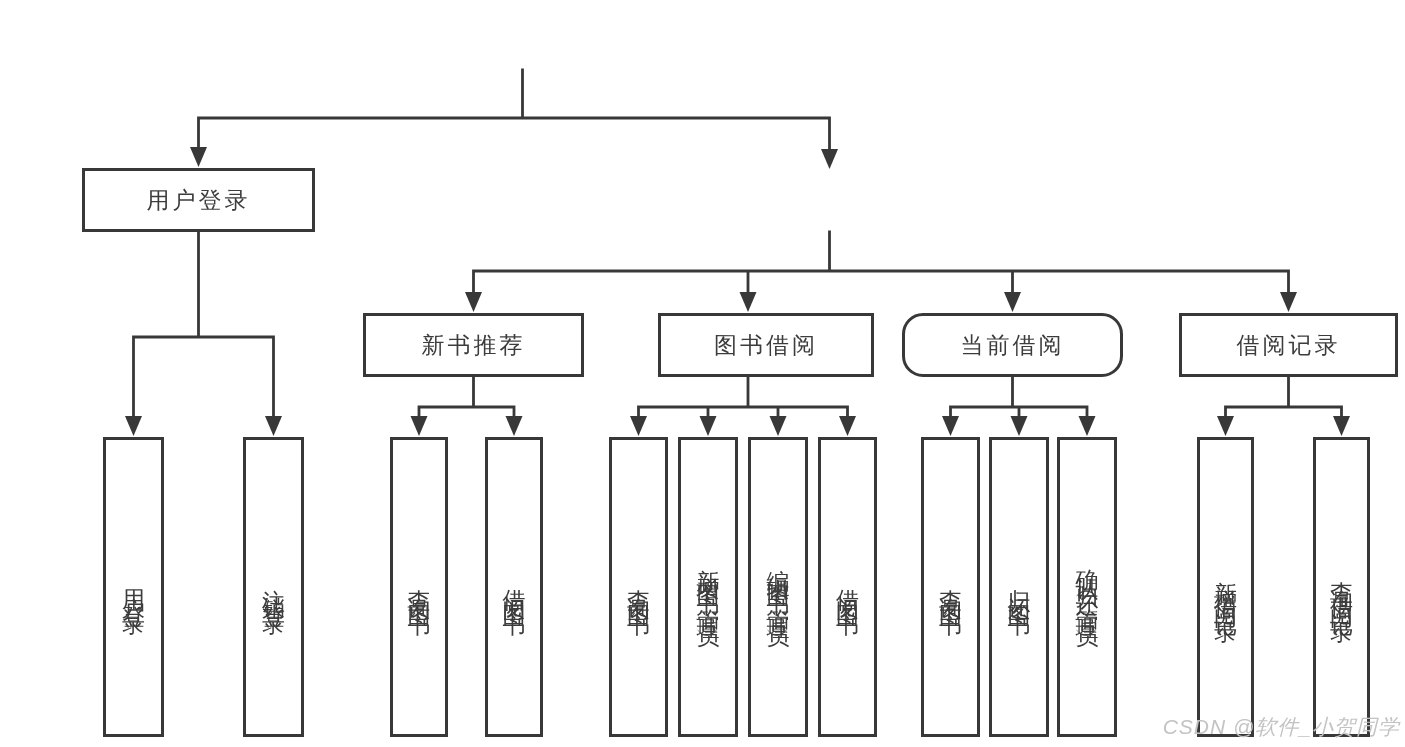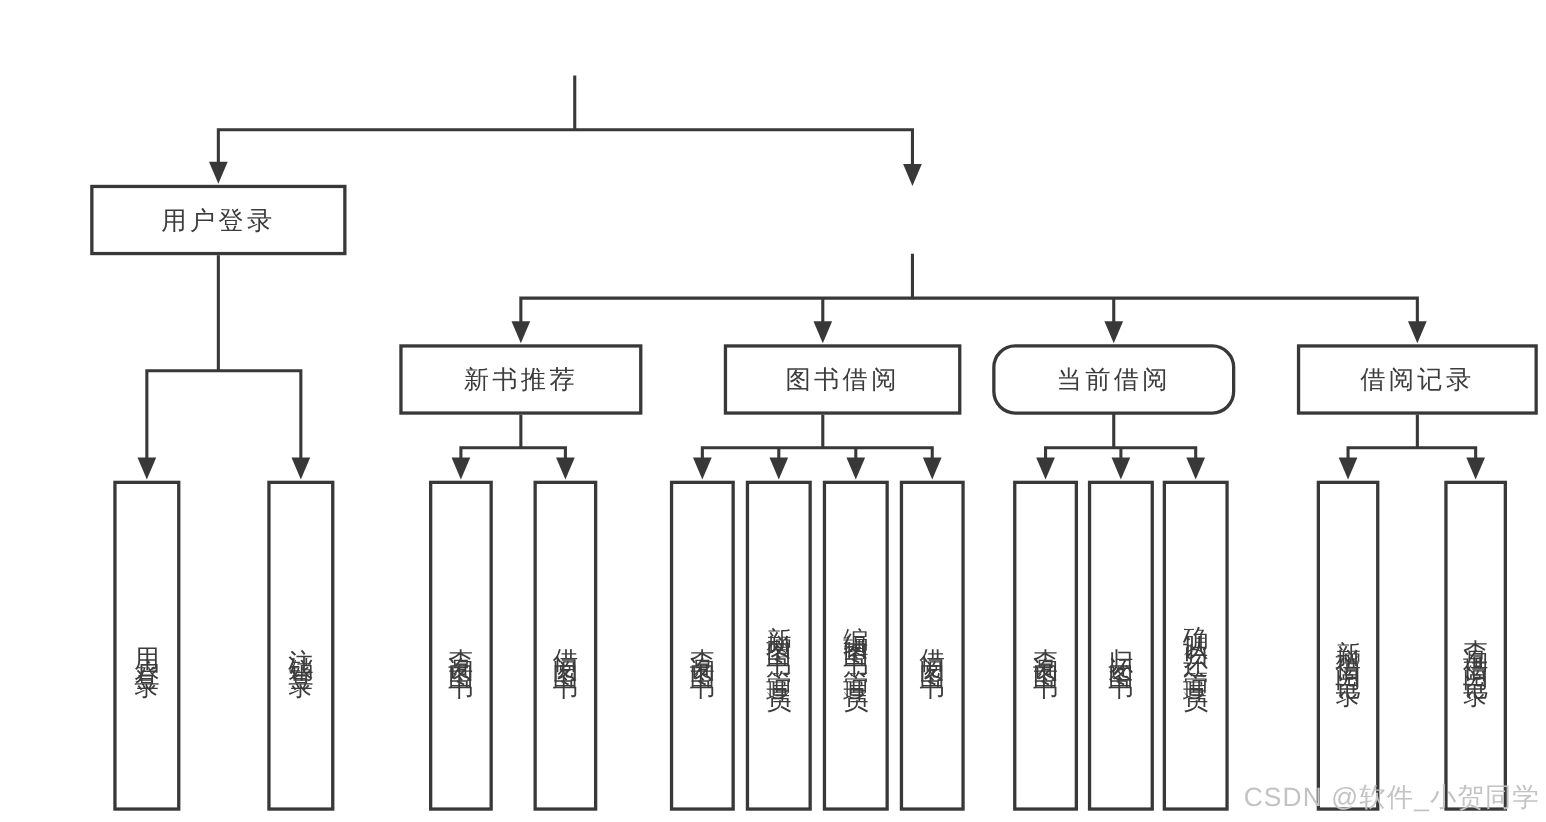--- a/index.html
+++ b/index.html
@@ -47,25 +47,26 @@
     text-orientation: mixed;
     font-size: 23px;
     letter-spacing: 8px;
     line-height: 1;
     white-space: nowrap;
   }
   #watermark {
     position: absolute;
     right: 5px;
     bottom: 6px;
-    font-size: 24px;
+    font-size: 21px;
     letter-spacing: 1px;
     color: #c3c3c3;
     z-index: 5;
     white-space: nowrap;
+    font-style: italic;
   }
 </style>
 </head>
 <body>
 
 <div id="canvas">
 
   <svg id="connectors" viewBox="0 0 1405 747" xmlns="http://www.w3.org/2000/svg">
       <path d="M522.5 70 V118 M198.5 118 H829.5 M198.5 118 V148 M829.5 118 V150 M198.5 232 V337 M133.5 337 H273.5 M133.5 337 V417 M273.5 337 V417 M829.5 232 V271 M473.5 271 H1288.5 M473.5 271 V293 M748 271 V293 M1012.5 271 V293 M1288.5 271 V293 M473.5 377 V407 M419 407 H514 M419 407 V417 M514 407 V417 M748 377 V407 M638.5 407 H847.5 M638.5 407 V417 M708 407 V417 M778 407 V417 M847.5 407 V417 M1012.5 377 V407 M950.5 407 H1087 M950.5 407 V417 M1019 407 V417 M1087 407 V417 M1288.5 377 V407 M1225.5 407 H1341.5 M1225.5 407 V417 M1341.5 407 V417 " fill="none" stroke="#383838" stroke-width="2.8" stroke-linecap="square"></path>
       <polygon points="190,147 207,147 198.5,167" fill="#383838"></polygon>

